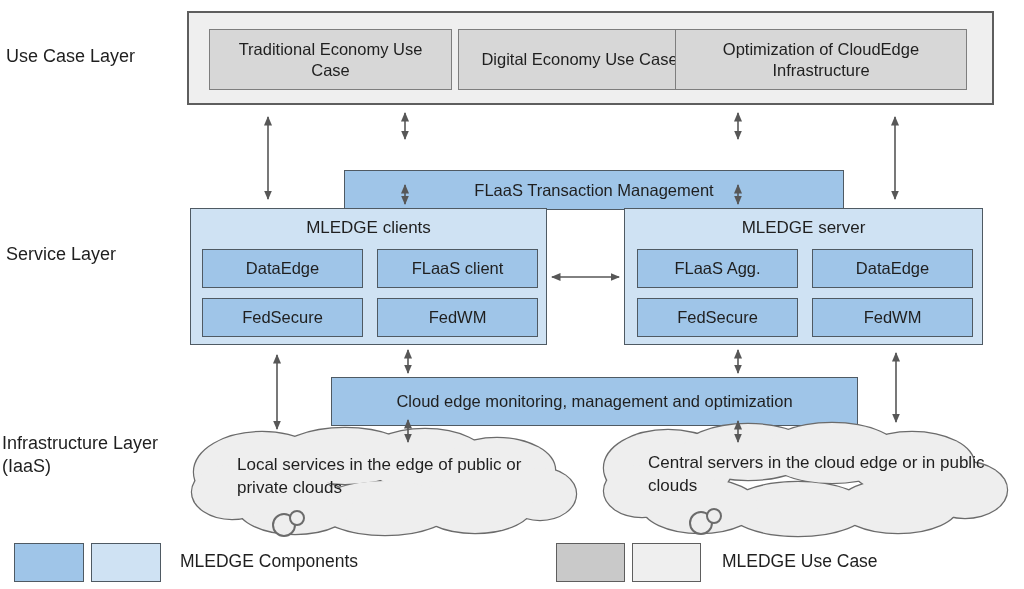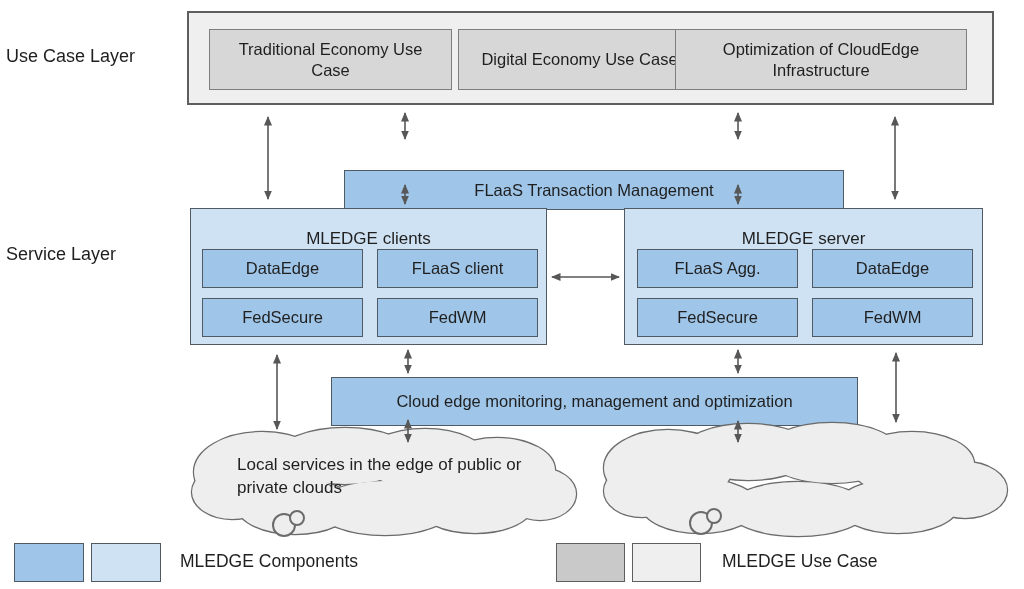--- a/index.html
+++ b/index.html
@@ -16,21 +16,21 @@
   .uc-outer{left:187px;top:11px;width:807px;height:94px;background:var(--usecase-gray-light);border:2px solid #5e5e5e;}
   .uc-box{top:29px;height:61px;background:var(--usecase-gray);border:1.5px solid #7e7e7e;font-size:16.5px;line-height:21px;padding:0 10px;}
 
   
   .blue-bar{background:var(--component-blue);border:1.5px solid var(--blue-border);font-size:16.5px;}
   .flaas-bar{left:344px;top:142px;width:500px;height:40px;margin-top:28px;}
   .monitor-bar{left:331px;top:377px;width:527px;height:49px;}
 
   
   .group-box{background:var(--component-blue-light);border:1.5px solid var(--blue-border);}
-  .group-title{font-size:17px;text-align:center;padding-top:20px;}
+  .group-title{font-size:17px;text-align:center;padding-top:9px;}
   .comp-box{width:161px;height:39px;background:var(--component-blue);border:1.5px solid var(--blue-border);font-size:16.5px;}
 
   
   .cloud-svg{left:0;top:0;width:1024px;height:589px;pointer-events:none;}
   .cloud-stroke-pass{fill:var(--cloud-fill);stroke:var(--cloud-stroke);stroke-width:2.4px;}
   .cloud-fill-pass{fill:var(--cloud-fill);stroke:none;}
   .cloud-tail{fill:var(--cloud-fill);stroke:var(--cloud-stroke);stroke-width:2px;}
   .cloud-text{font-size:17px;line-height:23px;}
 
   
@@ -42,20 +42,24 @@
   .swatch{top:543px;width:70px;height:39px;}
   .legend-label{top:551px;font-size:17.5px;}
 </style>
 </head>
 <body>
 
 <div class="canvas">
 
   <div class="abs layer-label" style="left:6px;top:45px;width:170px;">Use Case Layer</div>
   <div class="abs layer-label" style="left:6px;top:243px;width:170px;">Service Layer</div>
+  <div class="abs layer-label" style="left:2px;top:432px;width:180px;">
+    <span>Infrastructure Layer</span><br>
+    <span>(IaaS)</span>
+  </div>
 
   <div class="abs uc-outer"></div>
   <div class="abs box uc-box" style="left:209px;width:243px;">Traditional Economy Use Case</div>
   <div class="abs box uc-box" style="left:458px;width:243px;">Digital Economy Use Case</div>
   <div class="abs box uc-box" style="left:675px;width:292px;">Optimization of CloudEdge Infrastructure</div>
 
   <div class="abs box blue-bar flaas-bar">FLaaS Transaction Management</div>
 
   <div class="abs group-box" style="left:190px;top:208px;width:357px;height:137px;">
     <div class="group-title">MLEDGE clients</div>
@@ -103,20 +107,21 @@
     <use href="#cloudL" class="cloud-stroke-pass"></use>
     <use href="#cloudL" class="cloud-fill-pass"></use>
     <use href="#cloudR" class="cloud-stroke-pass"></use>
     <use href="#cloudR" class="cloud-fill-pass"></use>
     <circle class="cloud-tail" cx="284" cy="525" r="11"></circle>
     <circle class="cloud-tail" cx="297" cy="518" r="7"></circle>
     <circle class="cloud-tail" cx="701" cy="523" r="11"></circle>
     <circle class="cloud-tail" cx="714" cy="516" r="7"></circle>
   </svg>
   <div class="abs cloud-text" style="left:237px;top:453px;width:330px;">Local services in the edge of public or private clouds</div>
+  <div class="abs cloud-text" style="left:648px;top:451px;width:340px;">Central servers in the cloud edge or in public clouds</div>
 
   <svg class="abs arrow-svg" viewBox="0 0 1024 589">
     <defs>
       <marker id="ah" markerWidth="11" markerHeight="9" refX="8.5" refY="4" orient="auto-start-reverse" markerUnits="userSpaceOnUse">
         <path class="arrow-head" d="M0,0 L9.5,4 L0,8 z"></path>
       </marker>
     </defs>
     <line class="arrow-line" x1="268" y1="117" x2="268" y2="199" marker-start="url(#ah)" marker-end="url(#ah)"></line>
     <line class="arrow-line" x1="405" y1="113" x2="405" y2="139" marker-start="url(#ah)" marker-end="url(#ah)"></line>
     <line class="arrow-line" x1="405" y1="185" x2="405" y2="204" marker-start="url(#ah)" marker-end="url(#ah)"></line>

